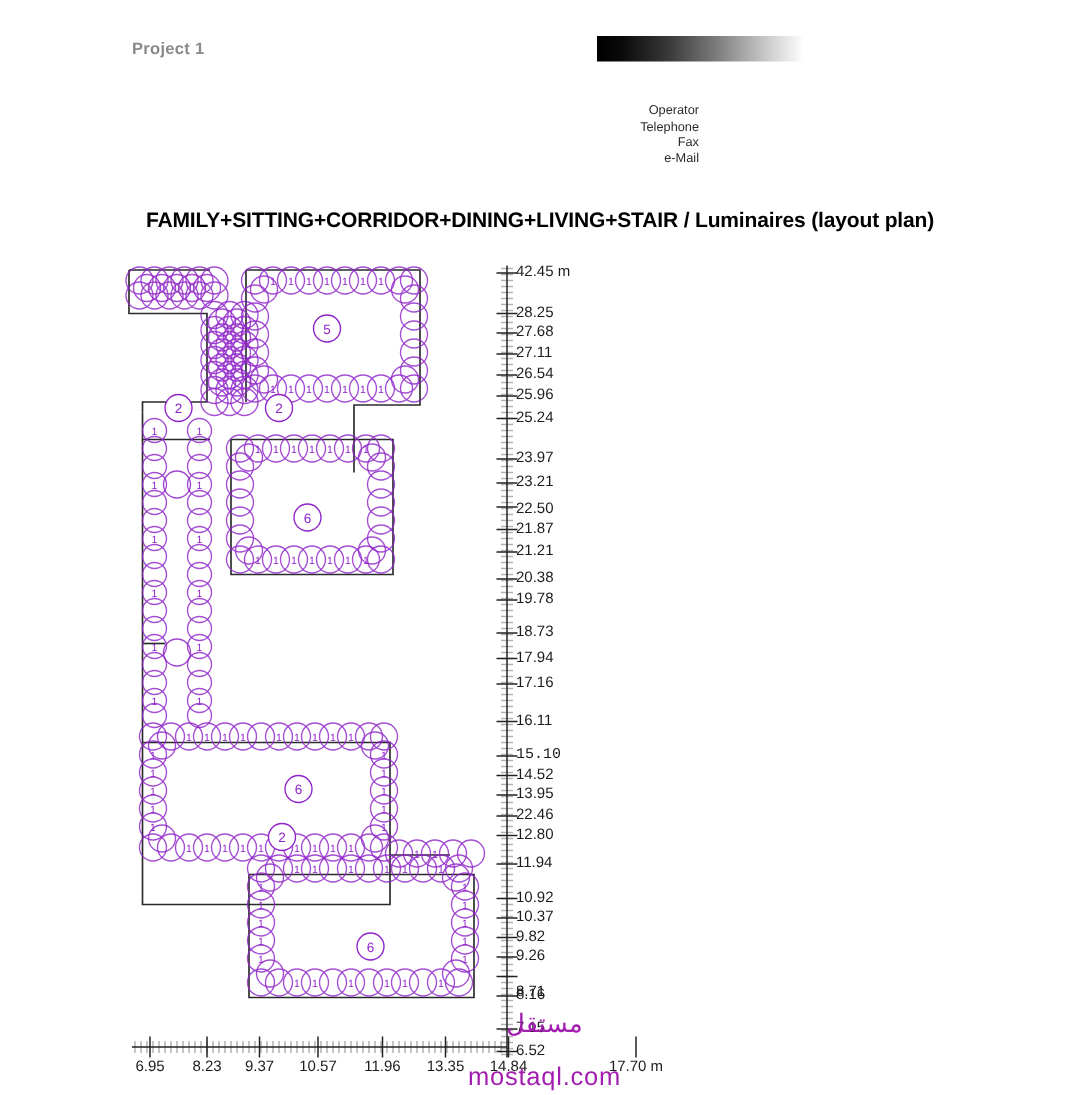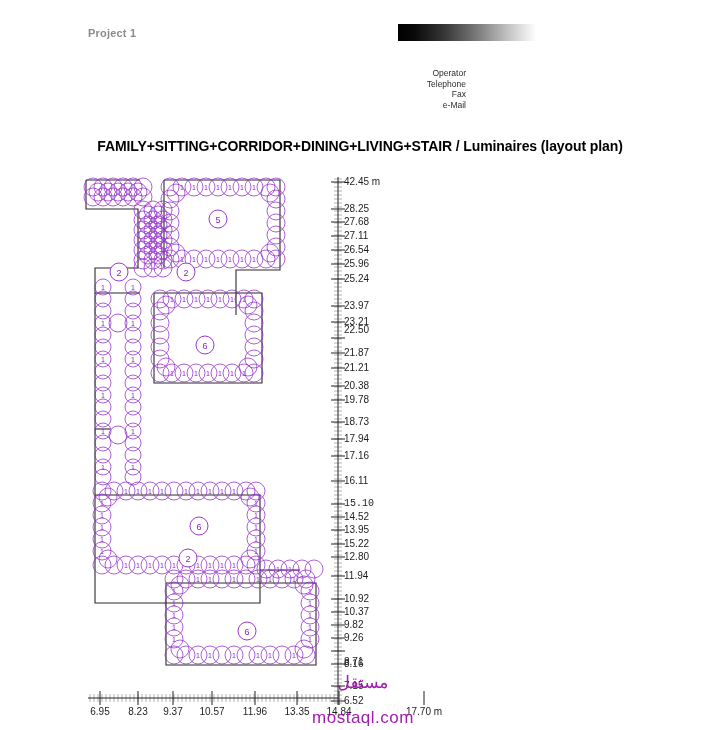--- a/index.html
+++ b/index.html
@@ -812,33 +812,33 @@
 <div id="v-axis-labels">
     <div class="vlabel" style="top: 12px;">42.45 m</div>
     <div class="vlabel" style="top: 39px;">28.25</div>
     <div class="vlabel" style="top: 52px;">27.68</div>
     <div class="vlabel" style="top: 66px;">27.11</div>
     <div class="vlabel" style="top: 80px;">26.54</div>
     <div class="vlabel" style="top: 94px;">25.96</div>
     <div class="vlabel" style="top: 109px;">25.24</div>
     <div class="vlabel" style="top: 136px;">23.97</div>
     <div class="vlabel" style="top: 152px;">23.21</div>
-    <div class="vlabel" style="top: 160px; text-align: center;">22.50</div>
+    <div class="vlabel" style="top: 170px; text-align: center;">22.50</div>
     <div class="vlabel" style="top: 183px;">21.87</div>
     <div class="vlabel" style="top: 198px;">21.21</div>
     <div class="vlabel" style="top: 216px;">20.38</div>
     <div class="vlabel" style="top: 230px;">19.78</div>
     <div class="vlabel" style="top: 252px;">18.73</div>
     <div class="vlabel" style="top: 269px;">17.94</div>
     <div class="vlabel" style="top: 286px;">17.16</div>
     <div class="vlabel" style="top: 311px;">16.11</div>
     <div class="vlabel" style="top: 334px; font-family: Liberation Mono, monospace;">15.10</div>
     <div class="vlabel" style="top: 347px;">14.52</div>
     <div class="vlabel" style="top: 360px;">13.95</div>
-    <div class="vlabel" style="top: 374px;">15.22</div>
+    <div class="vlabel" style="top: 374px;">22.46</div>
     <div class="vlabel" style="top: 387px;">12.80</div>
     <div class="vlabel" style="top: 406px;">11.94</div>
     <div class="vlabel" style="top: 429px;">10.92</div>
     <div class="vlabel" style="top: 442px;">10.37</div>
     <div class="vlabel" style="top: 455px;">9.82</div>
     <div class="vlabel" style="top: 468px;">9.26</div>
     <div class="vlabel" style="top: 492px;">8.71</div>
     <div class="vlabel" style="top: 494px;">8.16</div>
     <div class="vlabel" style="top: 516px;">7.15</div>
     <div class="vlabel" style="top: 531px;">6.52</div>

